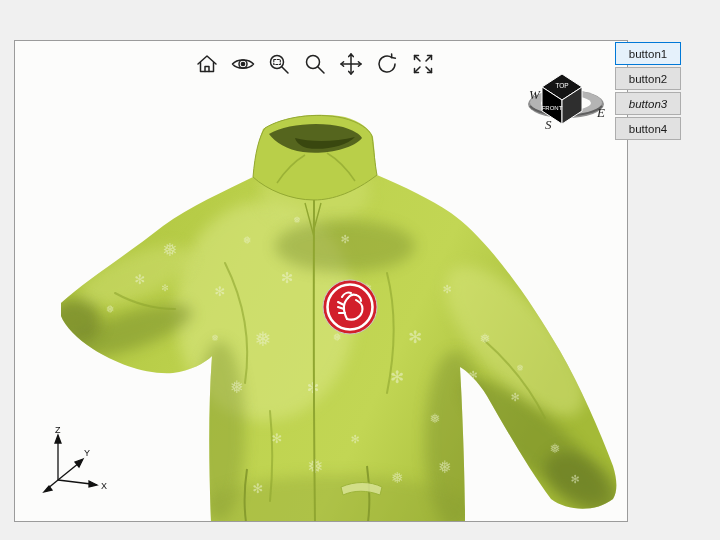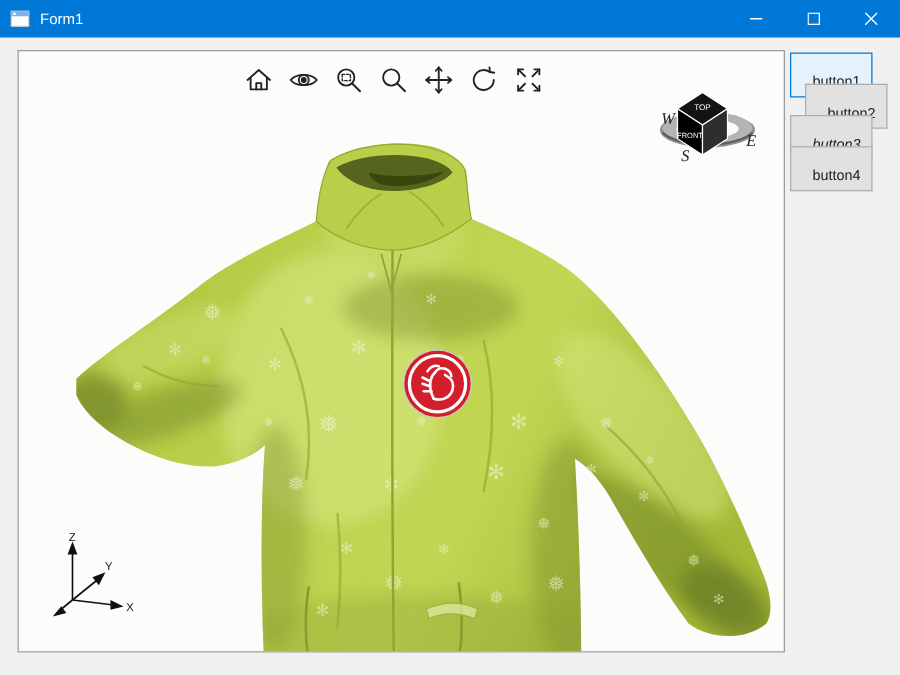--- a/index.html
+++ b/index.html
@@ -33,57 +33,34 @@
     display:flex; gap:10px; z-index:5;
   }
   .tool { width:26px; height:26px; display:flex; align-items:center; justify-content:center; cursor:pointer; }
   .tool svg { stroke:#222; stroke-width:1.5; fill:none; stroke-linecap:round; stroke-linejoin:round; }
   
   #viewcube { position:absolute; right:14px; top:30px; width:92px; height:62px; z-index:5; cursor:pointer; }
   
   #axes { position:absolute; left:22px; bottom:18px; width:84px; height:78px; z-index:5; }
   
   .btn {
-    position:absolute; left:632px; width:66px; height:23px;
+    position:absolute; left:615px; width:66px; height:23px;
     background:#e1e1e1; border:1px solid #adadad; font-size:11.5px;
     color:#1a1a1a; font-family:"Liberation Sans", sans-serif; cursor:pointer;
-    padding:17px; text-align:center;
+    padding:5px; text-align:center;
   }
   .btn.focused { background:#e5f1fb; border:1px solid #0078d7; }
-  #button1 { top:42px; } #button2 { top:67px;margin-left:12px; } #button3 { top:92px;font-style:italic; } #button4 { top:117px; }
+  #button1 { top:42px; } #button2 { top:67px; } #button3 { top:92px;font-style:italic; } #button4 { top:117px; }
   .serifItalic { font-family:"Liberation Serif", serif; font-style:italic; }
 </style>
 </head>
 <body>
 
 <div id="window">
 
-  <div id="titlebar">
-    <svg id="app-icon" viewBox="0 0 16 16">
-      <rect x="1" y="2" width="14" height="12" fill="#fff" stroke="#d0d0d0" stroke-width="1"></rect>
-      <rect x="1" y="2" width="14" height="4" fill="#7ab4e8"></rect>
-      <rect x="2.5" y="3" width="2" height="2" fill="#fff"></rect>
-    </svg>
-    <span id="title-text">Form1</span>
-    <div class="win-ctrl">
-      <svg width="10" height="10" viewBox="0 0 10 10">
-          <path d="M0 5 H10"></path>
-        </svg>
-    </div>
-    <div class="win-ctrl">
-      <svg width="10" height="10" viewBox="0 0 10 10">
-          <rect x="0.5" y="0.5" width="9" height="9"></rect>
-        </svg>
-    </div>
-    <div class="win-ctrl">
-      <svg width="10" height="10" viewBox="0 0 10 10">
-          <path d="M0 0 L10 10 M10 0 L0 10"></path>
-        </svg>
-    </div>
-  </div>
 
   <div id="viewport">
 
     <div id="vtoolbar">
       <span class="tool">
         <svg width="26" height="26" viewBox="0 0 26 26">
           <path d="M4 13 L13 5 L22 13"></path>
             <path d="M6.5 11.5 V20.5 H19.5 V11.5"></path>
             <path d="M11 20.5 V15.5 H15 V20.5"></path>
         </svg>

